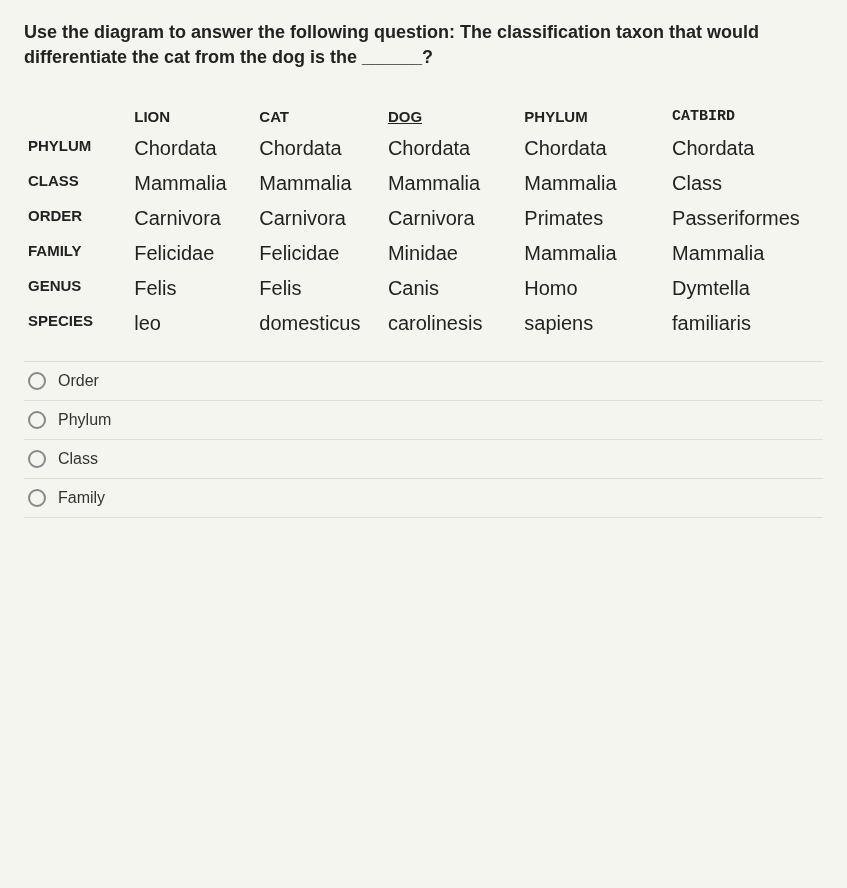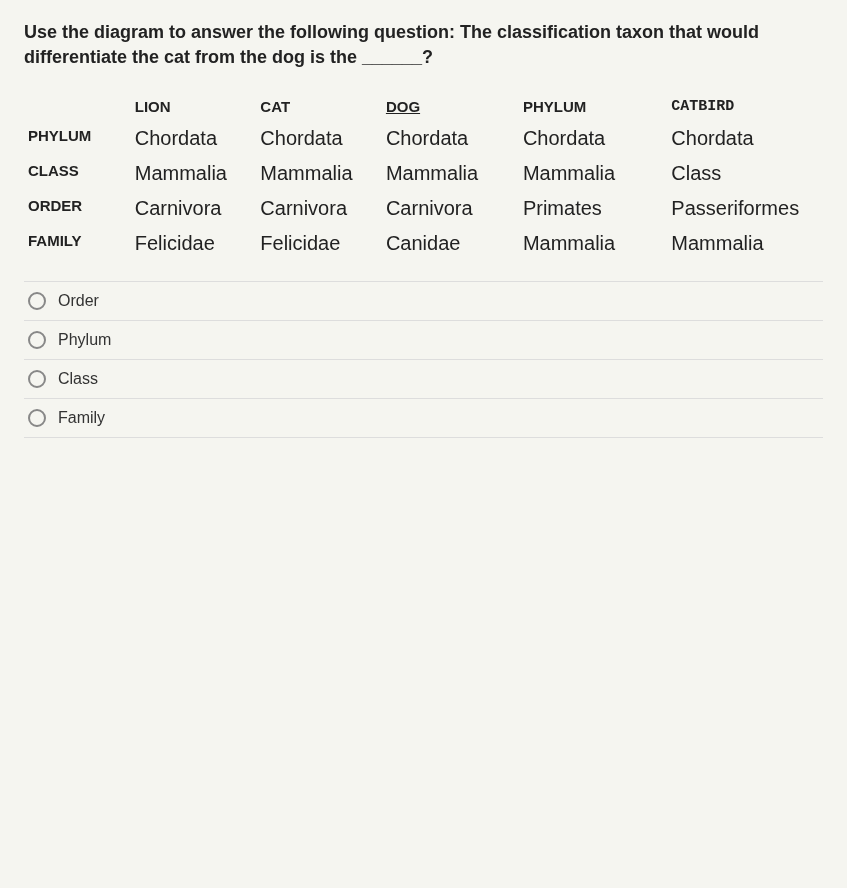--- a/index.html
+++ b/index.html
@@ -8,21 +8,21 @@
       font-family: Arial, sans-serif;
       width: 847px;
       min-height: 888px;
       padding: 20px 24px;
       color: #222;
     }
     .question {
       font-size: 18px;
       font-weight: bold;
       line-height: 1.4;
-      margin-bottom: 22px;
+      margin-bottom: 32px;
     }
     .table-wrapper {
       width: 100%;
       overflow: visible;
     }
     table {
       border-collapse: collapse;
       width: 100%;
       font-size: 15px;
     }
@@ -125,26 +125,42 @@
         <td class="data-col">Carnivora</td>
         <td class="data-col">Carnivora</td>
         <td class="data-col">Primates</td>
         <td class="data-col">Passeriformes</td>
       </tr>
 
       <tr>
         <td class="label-col">FAMILY</td>
         <td class="data-col">Felicidae</td>
         <td class="data-col">Felicidae</td>
-        <td class="data-col">Canidae</td>
+        <td class="data-col">Minidae</td>
         <td class="data-col">Mammalia</td>
         <td class="data-col">Mammalia</td>
       </tr>
 
+      <tr>
+        <td class="label-col">GENUS</td>
+        <td class="data-col">Felis</td>
+        <td class="data-col">Felis</td>
+        <td class="data-col">Canis</td>
+        <td class="data-col">Homo</td>
+        <td class="data-col">Dymtella</td>
+      </tr>
 
+      <tr>
+        <td class="label-col">SPECIES</td>
+        <td class="data-col">leo</td>
+        <td class="data-col">domesticus</td>
+        <td class="data-col">carolinesis</td>
+        <td class="data-col">sapiens</td>
+        <td class="data-col">familiaris</td>
+      </tr>
     </tbody>
   </table>
 </div>
 
 <div class="options-section">
   <div class="option-row">
     <div class="radio-circle"></div>
     <span class="option-label">Order</span>
   </div>
   <div class="option-row">

